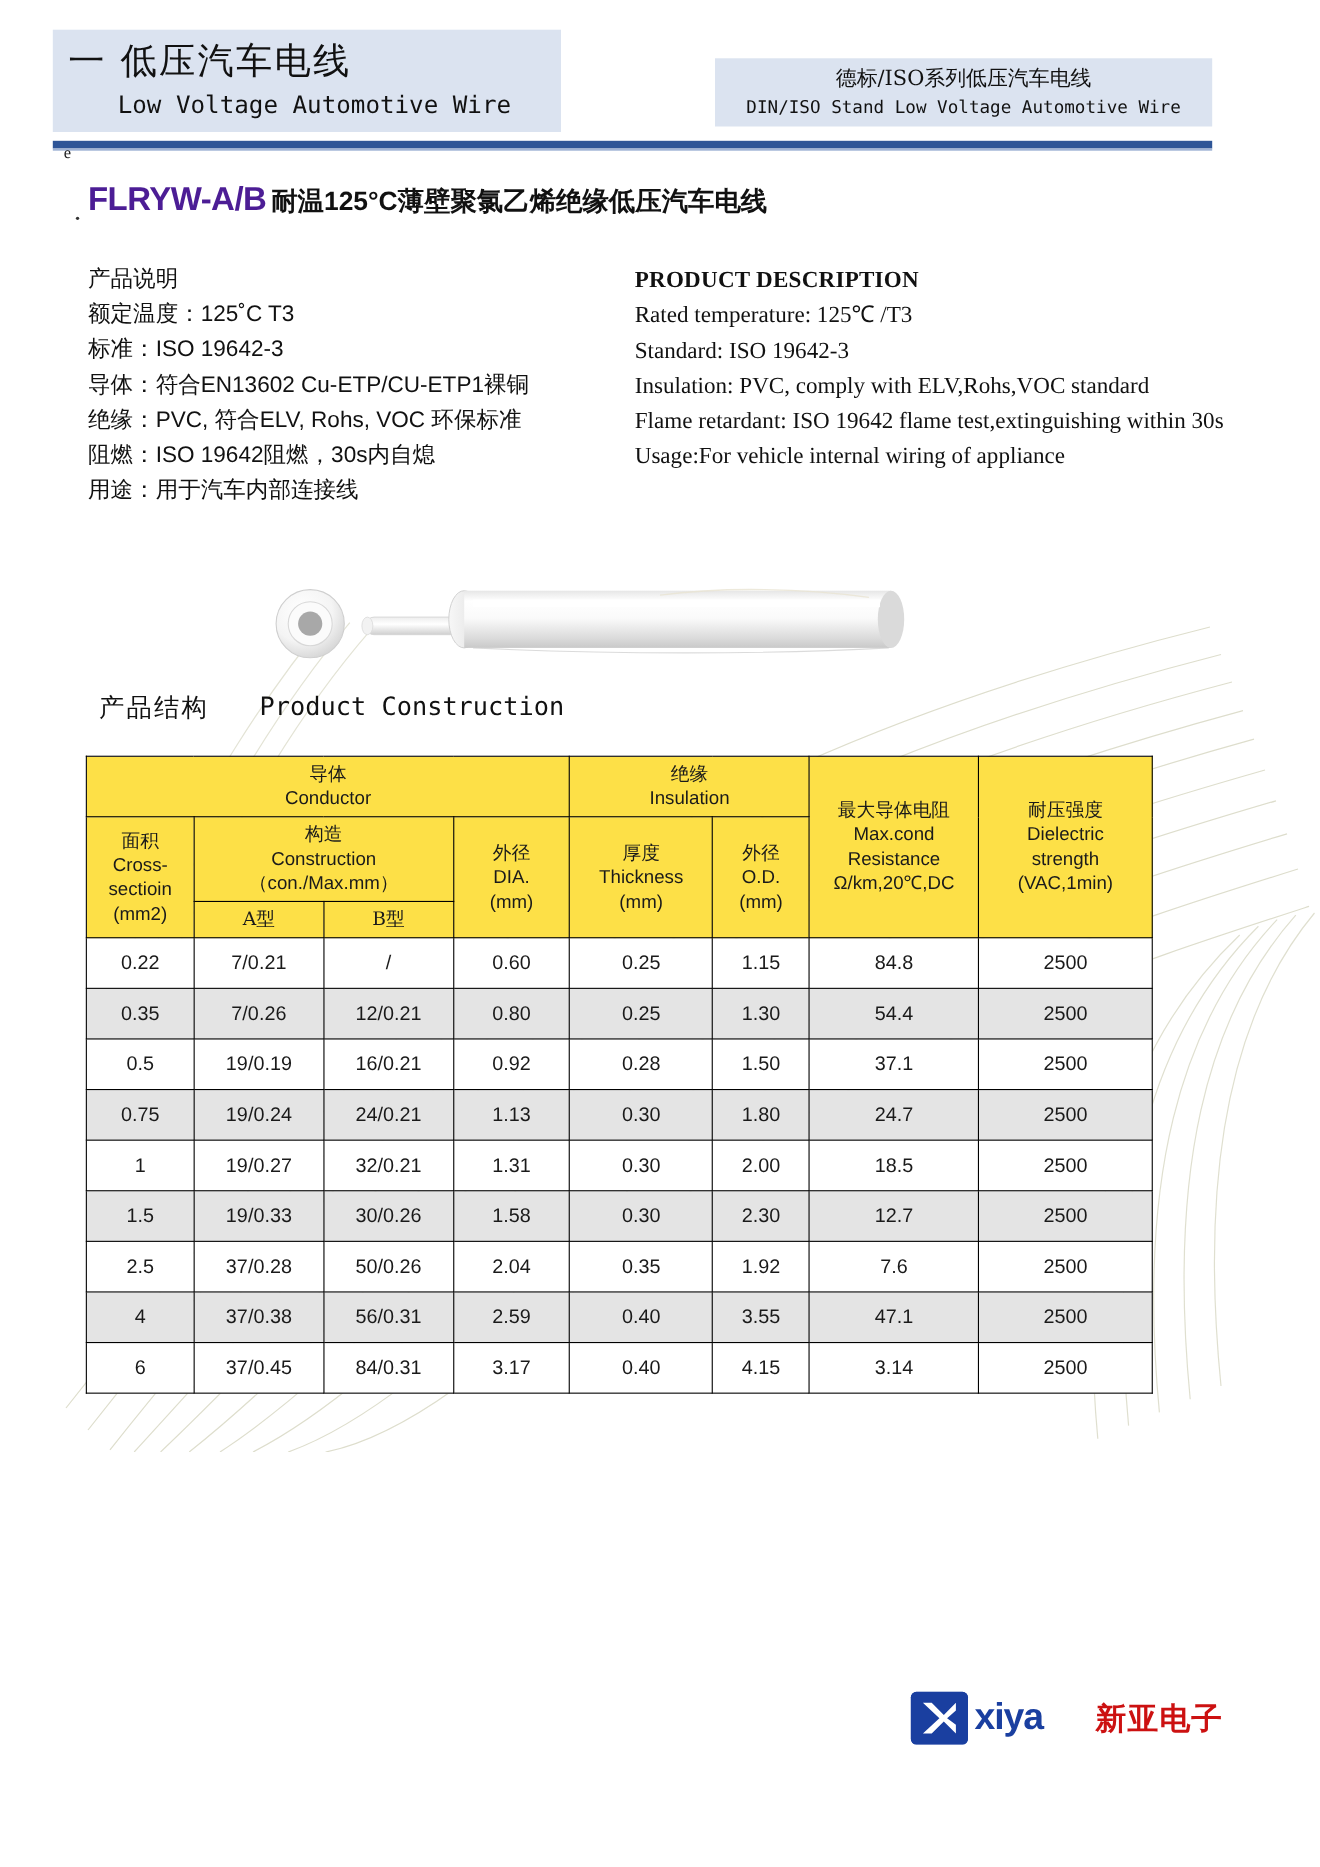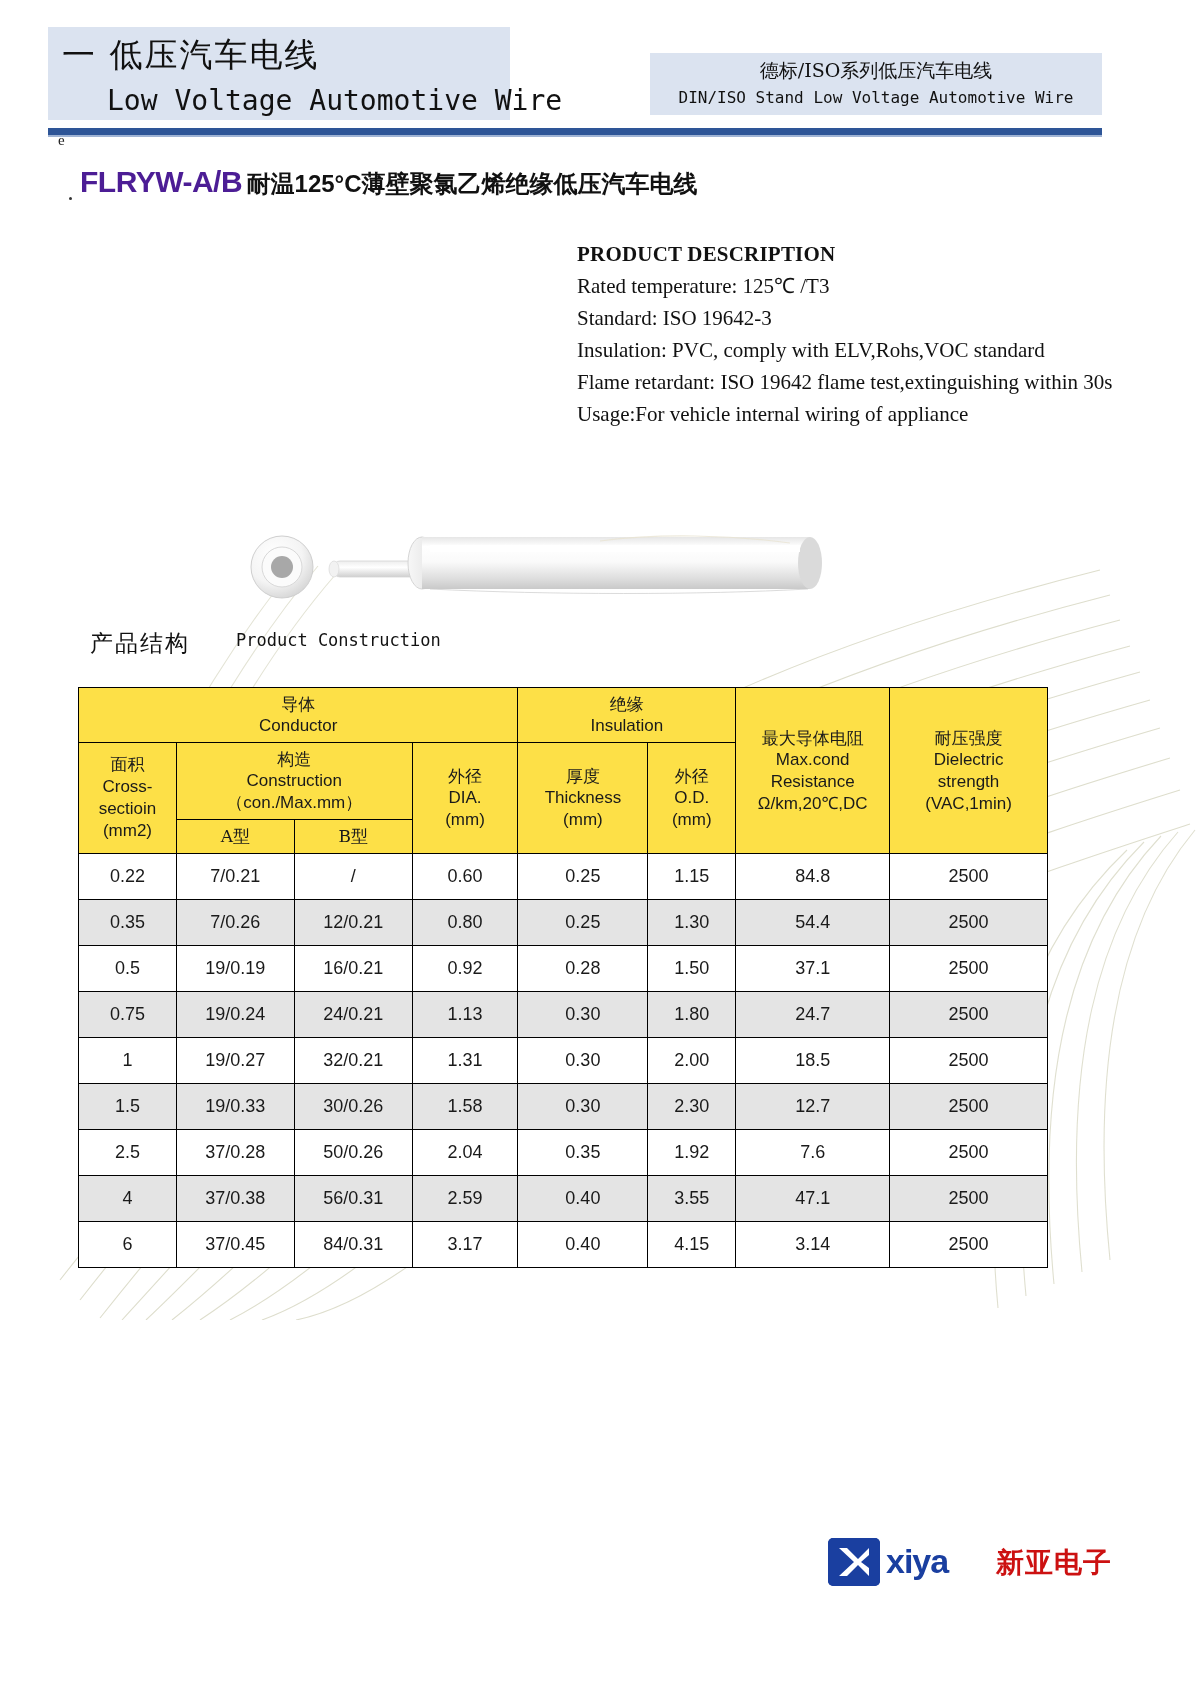--- a/index.html
+++ b/index.html
@@ -20,21 +20,21 @@
   }
   .hdr-cn-title {
     position: absolute; left: 62px; top: 33px;
     font-family: "DejaVu Serif", serif;
     font-size: 33px; letter-spacing: 2px; color: #111;
     white-space: nowrap;
   }
   .hdr-en-title {
     position: absolute; left: 107px; top: 84px;
     font-family: "DejaVu Sans Mono", monospace;
-    font-size: 28px; color: #111; letter-spacing: 0px;
+    font-size: 22px; color: #111; letter-spacing: 0px;
     white-space: nowrap;
   }
   .hdr-right-box {
     position: absolute; left: 650px; top: 53px;
     width: 452px; height: 62px;
     background: #dbe3f0;
   }
   .hdr-r-cn {
     position: absolute; left: 650px; top: 58px;
     width: 452px; text-align: center;
@@ -107,21 +107,21 @@
 
   
   .constr-cn {
     position: absolute; left: 90px; top: 628px;
     font-family: "DejaVu Serif", serif;
     font-size: 23px; color: #111; letter-spacing: 2px;
   }
   .constr-en {
     position: absolute; left: 236px; top: 630px;
     font-family: "DejaVu Sans Mono", monospace;
-    font-size: 17px; color: #111;
+    font-size: 23px; color: #111;
   }
 
   
   .swirl { position: absolute; left: 0; top: 500px; width: 1200px; height: 820px; pointer-events: none; }
 
   
   .tbl-wrap { position: absolute; left: 78px; top: 687px; width: 970px; }
   table.spec {
     border-collapse: collapse;
     width: 970px;
@@ -193,20 +193,29 @@
 
   <div class="hdr-rule"></div>
   <div class="hdr-rule-thin"></div>
   <div class="stray-e">e</div>
 
   <div class="dot-mark"></div>
   <div class="prod-title">
     <span class="code">FLRYW-A/B</span><span>&nbsp;</span><span class="desc">耐温125°C薄壁聚氯乙烯绝缘低压汽车电线</span>
   </div>
 
+  <div class="spec-cn">
+    <div>产品说明</div>
+    <div>额定温度：125˚C  T3</div>
+    <div>标准：ISO 19642-3</div>
+    <div>导体：符合EN13602 Cu-ETP/CU-ETP1裸铜</div>
+    <div>绝缘：PVC, 符合ELV, Rohs, VOC  环保标准</div>
+    <div>阻燃：ISO 19642阻燃，30s内自熄</div>
+    <div>用途：用于汽车内部连接线</div>
+  </div>
 
   <div class="spec-en">
     <div class="head">PRODUCT DESCRIPTION</div>
     <div>Rated temperature: 125℃ /T3</div>
     <div>Standard: ISO 19642-3</div>
     <div>Insulation: PVC, comply with ELV,Rohs,VOC standard</div>
     <div>Flame retardant: ISO 19642 flame test,extinguishing within 30s</div>
     <div>Usage:For vehicle internal wiring of appliance</div>
   </div>
 

